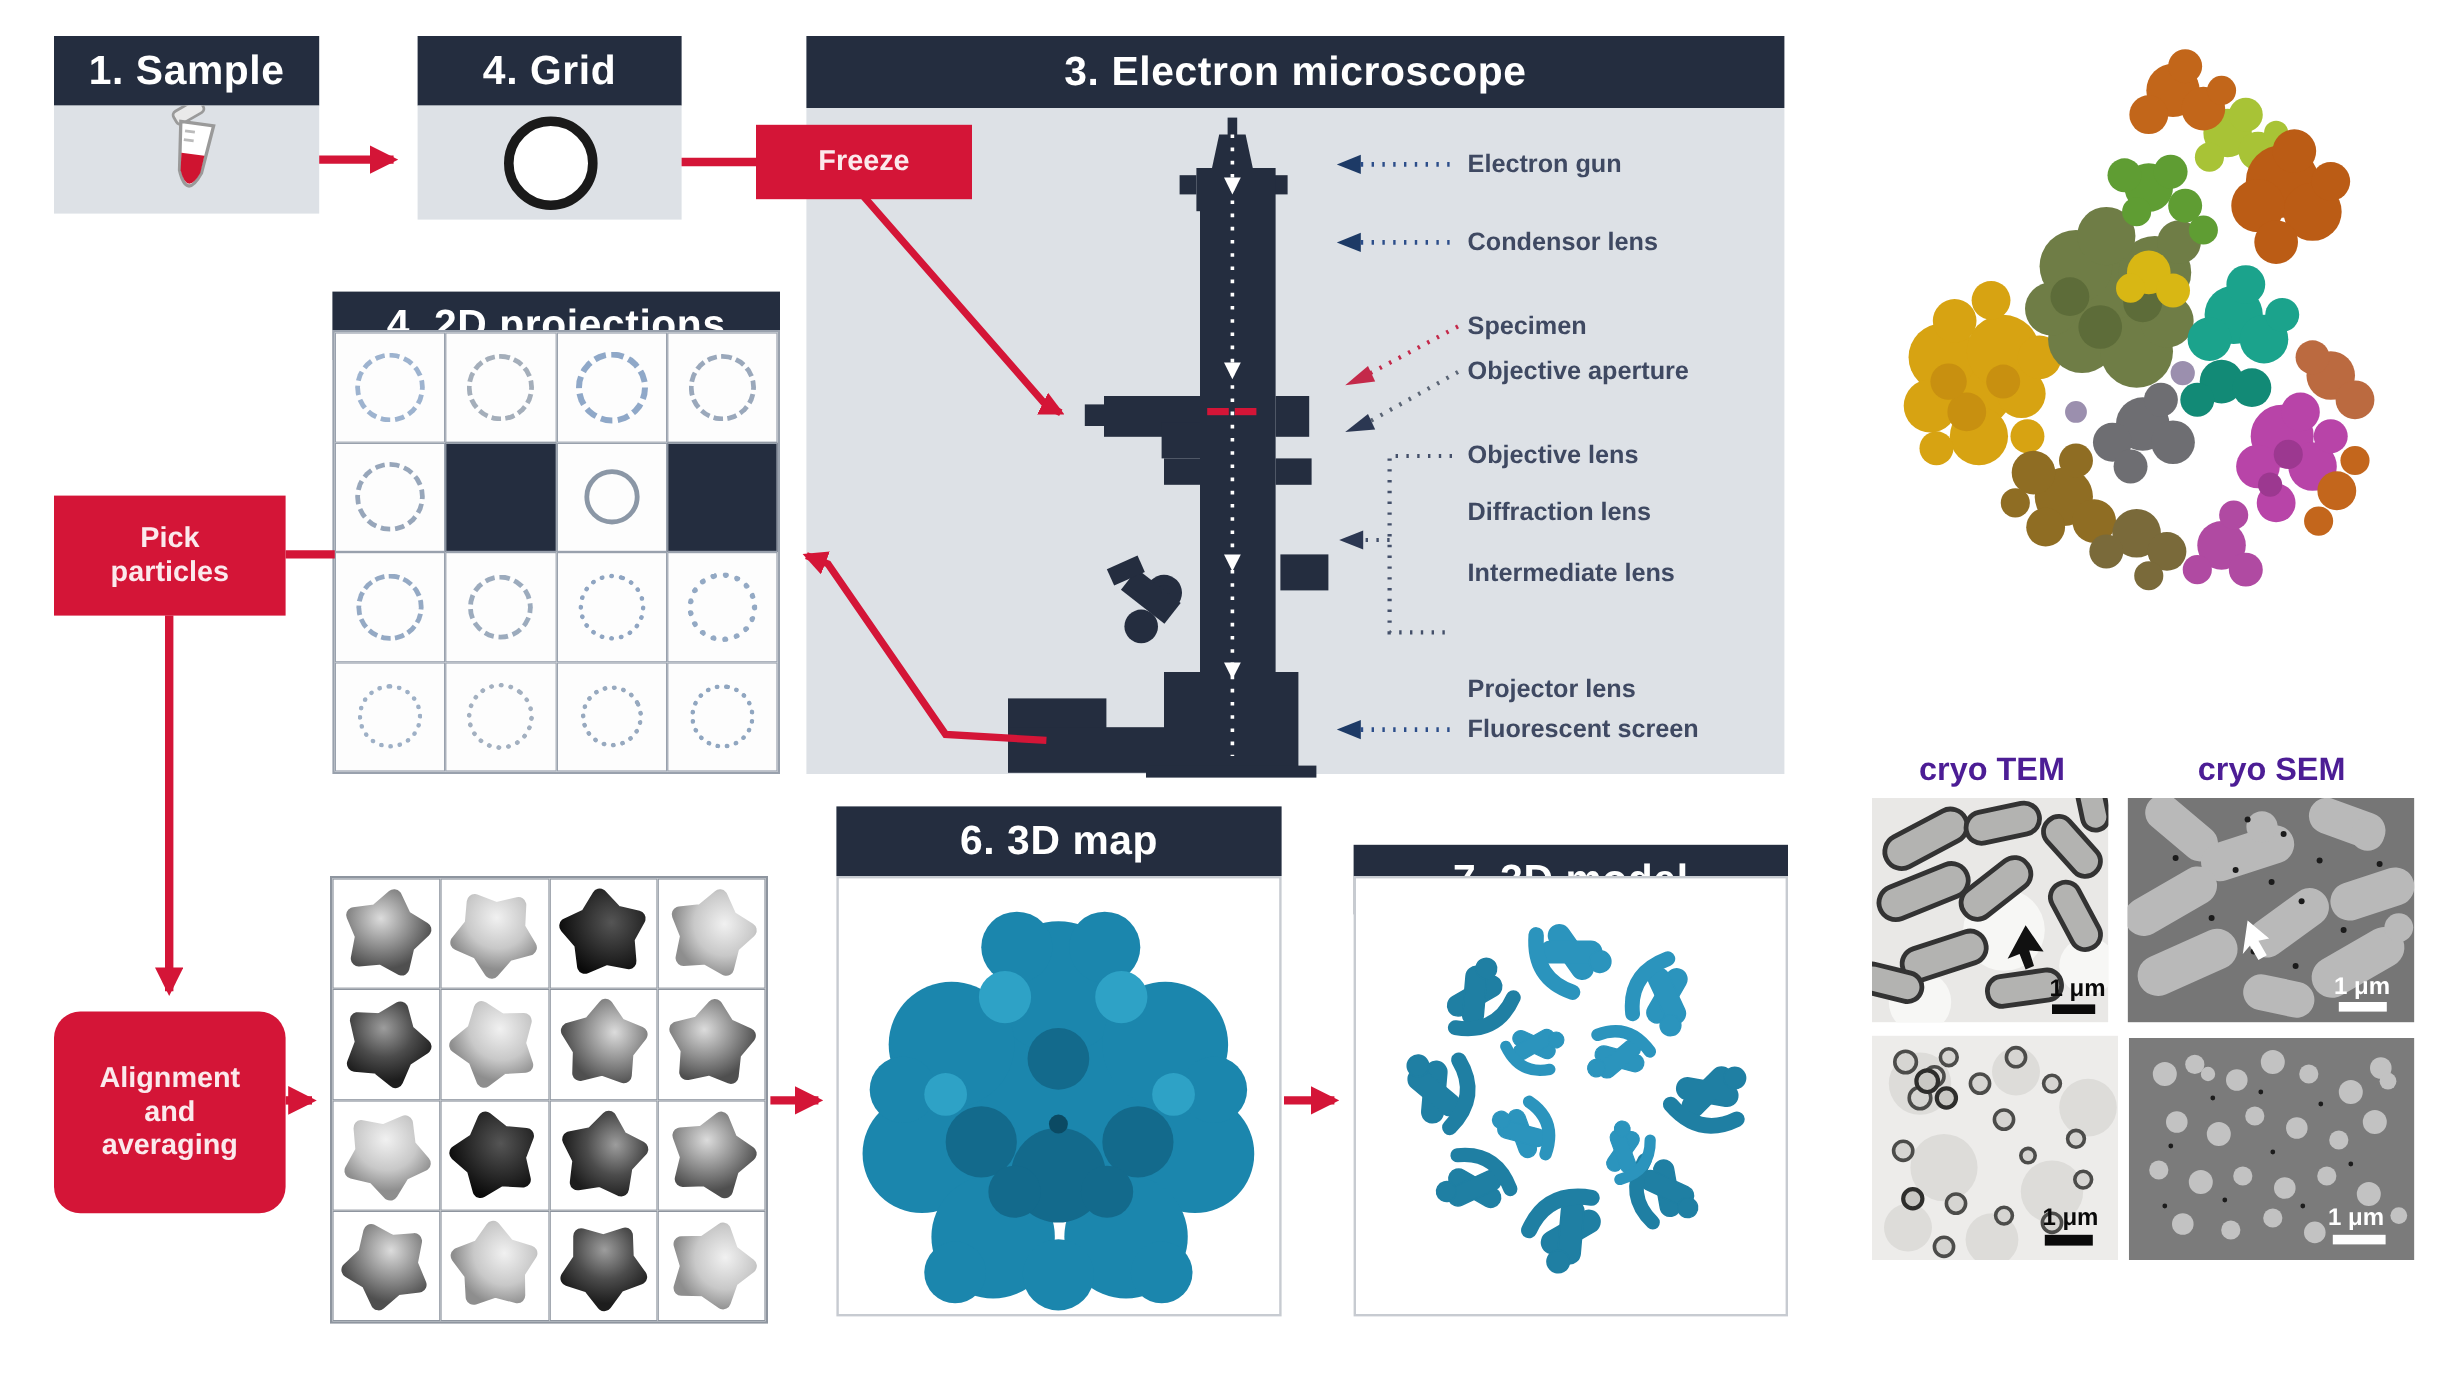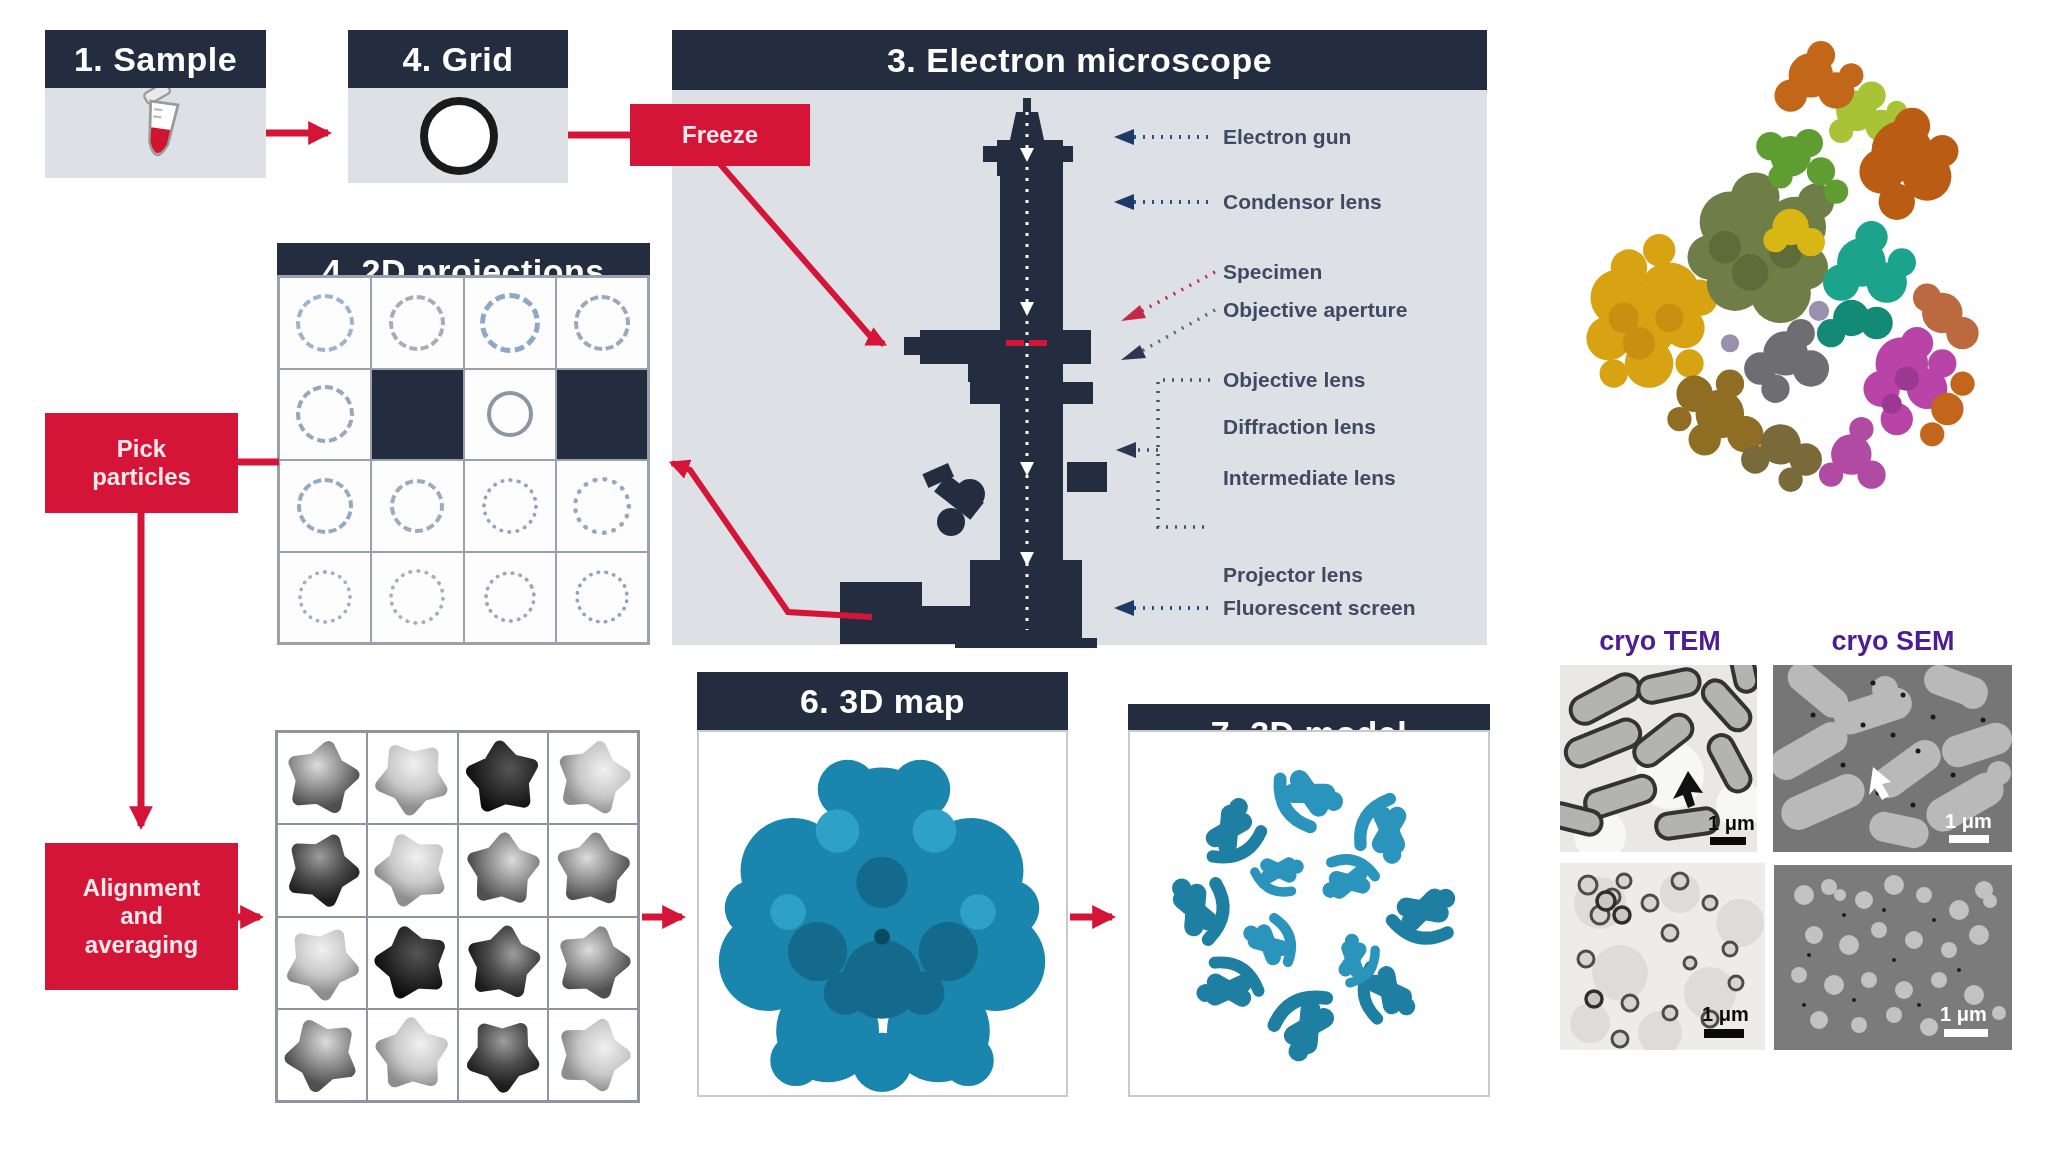--- a/index.html
+++ b/index.html
@@ -368,21 +368,21 @@
     </g>
     <polygon points="1116,450 1136,442 1136,458" fill="#2b3752"></polygon>
   </svg>
 
   <div class="red-box" style="left:630px;top:104px;width:180px;height:62px;">
     <span>Freeze</span>
   </div>
   <div class="red-box" style="left:45px;top:413px;width:193px;height:100px;">
     <span style="width:140px;">Pick particles</span>
   </div>
-  <div class="red-box" style="left:45px;top:843px;width:193px;height:147px;">
+  <div class="red-box" style="left:45px;top:843px;width:193px;height:168px;border-radius:22px;">
     <span style="width:145px;">Alignment and averaging</span>
   </div>
 
   <span class="scope-label" style="left:1223px;top:125px;">Electron gun</span>
   <span class="scope-label" style="left:1223px;top:190px;">Condensor lens</span>
   <span class="scope-label" style="left:1223px;top:260px;">Specimen</span>
   <span class="scope-label" style="left:1223px;top:298px;">Objective aperture</span>
   <span class="scope-label" style="left:1223px;top:368px;">Objective lens</span>
   <span class="scope-label" style="left:1223px;top:415px;">Diffraction lens</span>
   <span class="scope-label" style="left:1223px;top:466px;">Intermediate lens</span>

